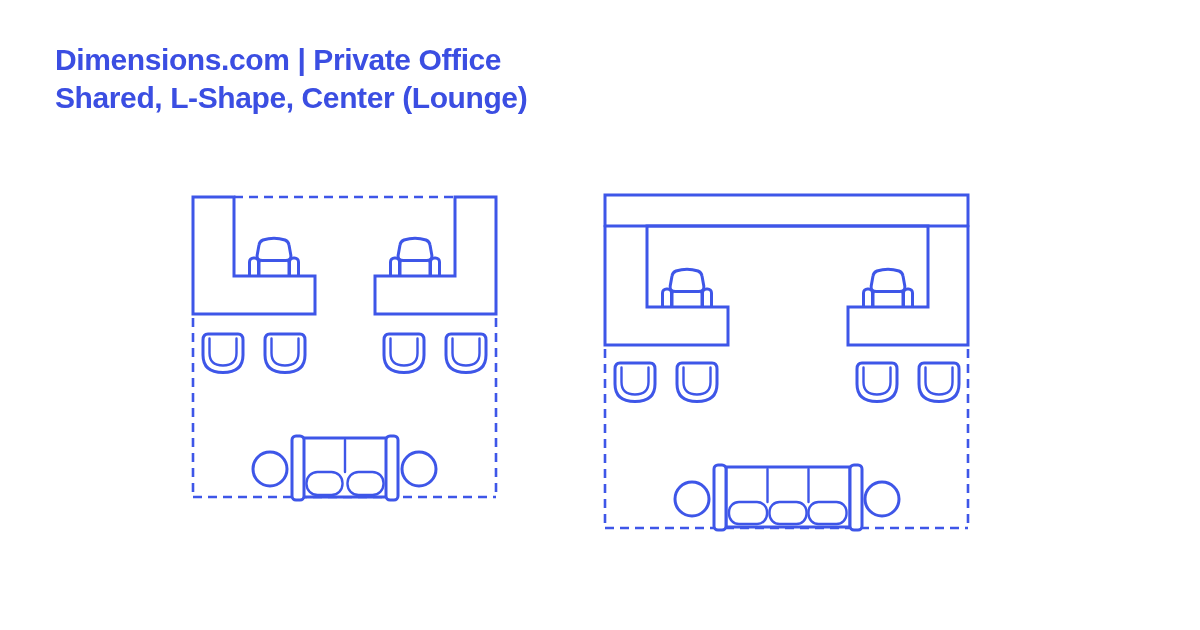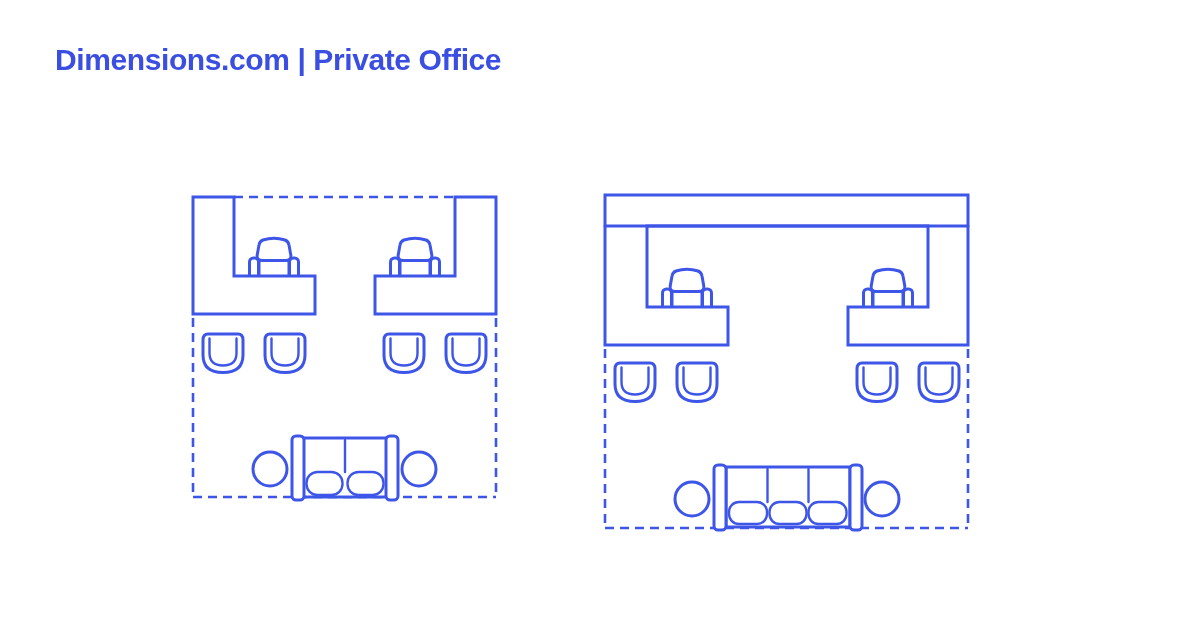--- a/index.html
+++ b/index.html
@@ -61,20 +61,21 @@
     stroke-linecap: butt;
   }
 </style>
 </head>
 <body>
 
 <div class="page">
 
   <div class="title-block">
     <div>Dimensions.com | Private Office</div>
+    <div>Shared, L-Shape, Center (Lounge)</div>
   </div>
 
   <svg class="plan" viewBox="0 0 1200 630" xmlns="http://www.w3.org/2000/svg" xmlns:xlink="http://www.w3.org/1999/xlink">
     <defs>
 
       <g id="tchair">
         <rect class="sf rounded" x="-15" y="17" width="30" height="33" rx="7"></rect>
         <rect class="sf rounded" x="-24.5" y="19" width="9" height="25" rx="4"></rect>
         <rect class="sf rounded" x="15.5" y="19" width="9" height="25" rx="4"></rect>
         <path class="sf rounded" d="M -11 1 Q 0 -2.5 11 1 Q 14.5 2.5 15 6 L 16.8 16 Q 17.6 21.5 11.5 21.5 L -11.5 21.5 Q -17.6 21.5 -16.8 16 L -15 6 Q -14.5 2.5 -11 1 Z"></path>

